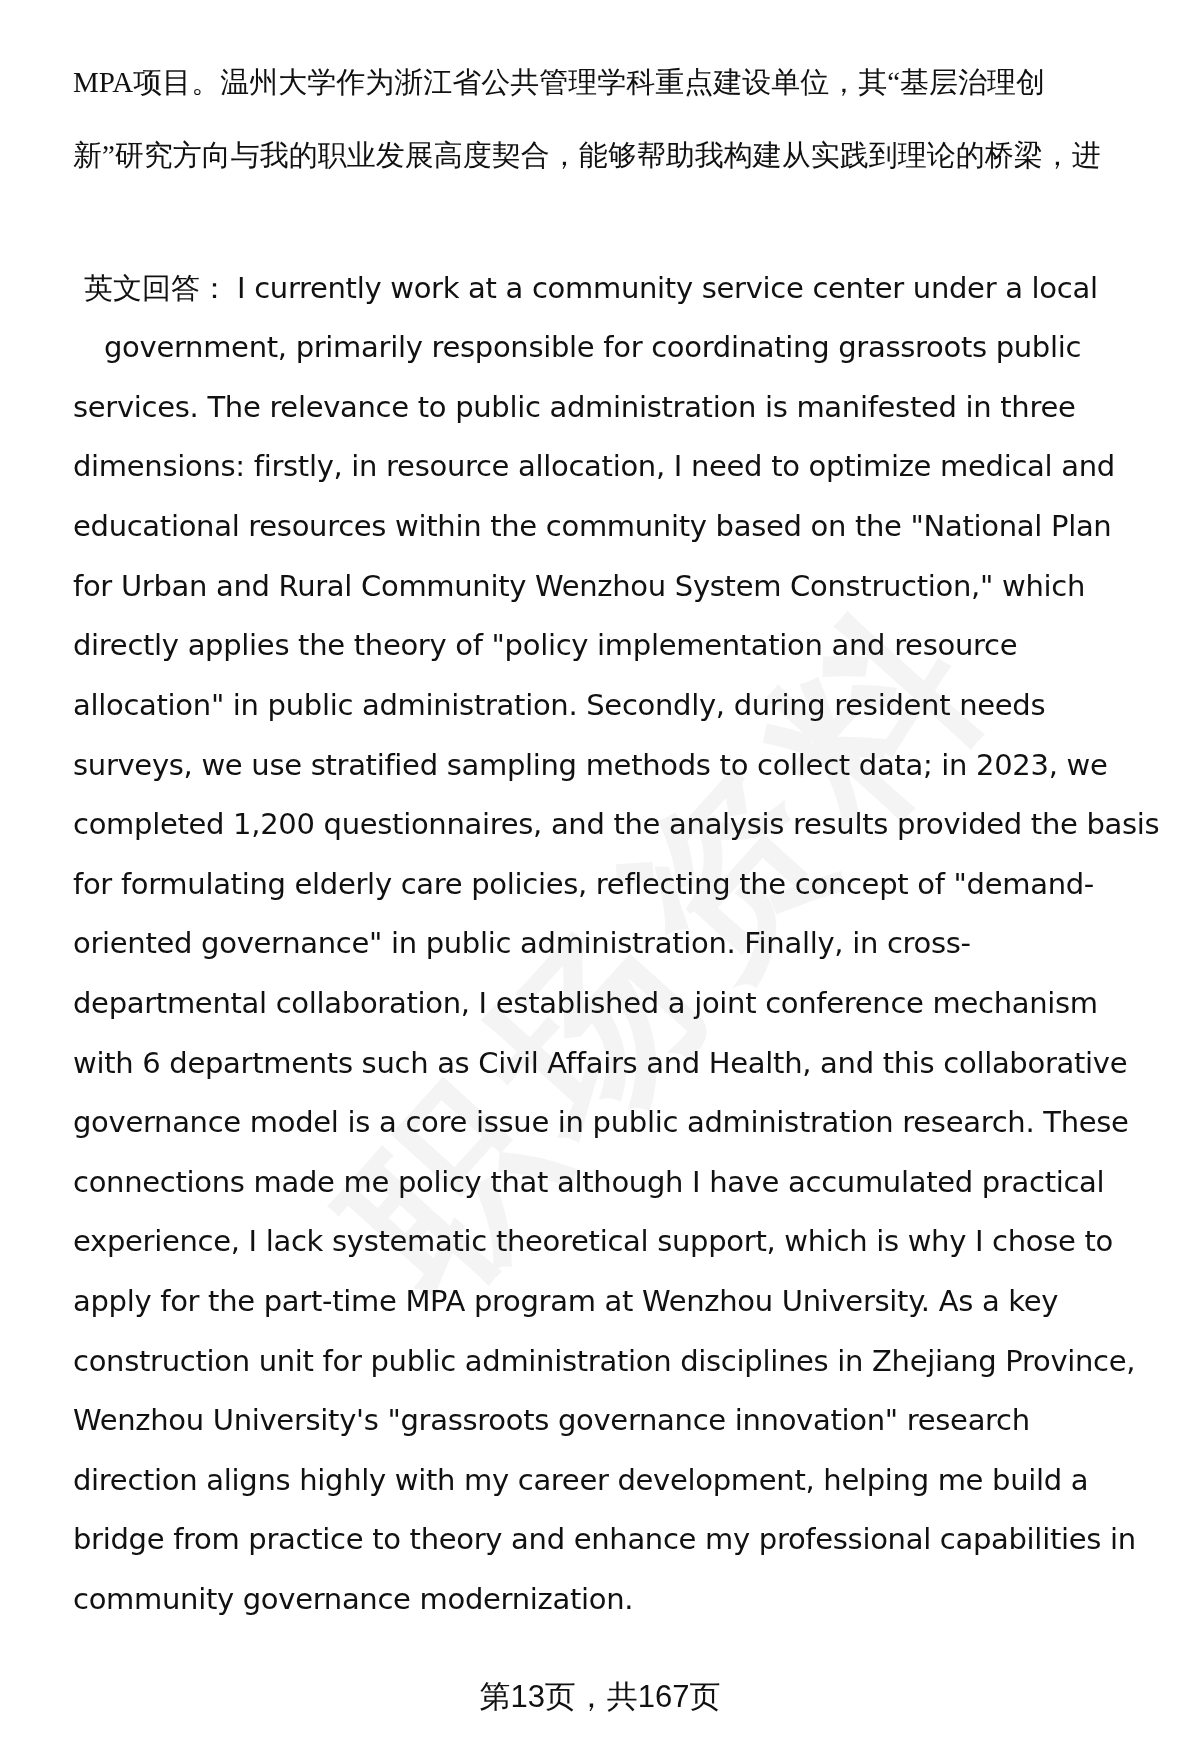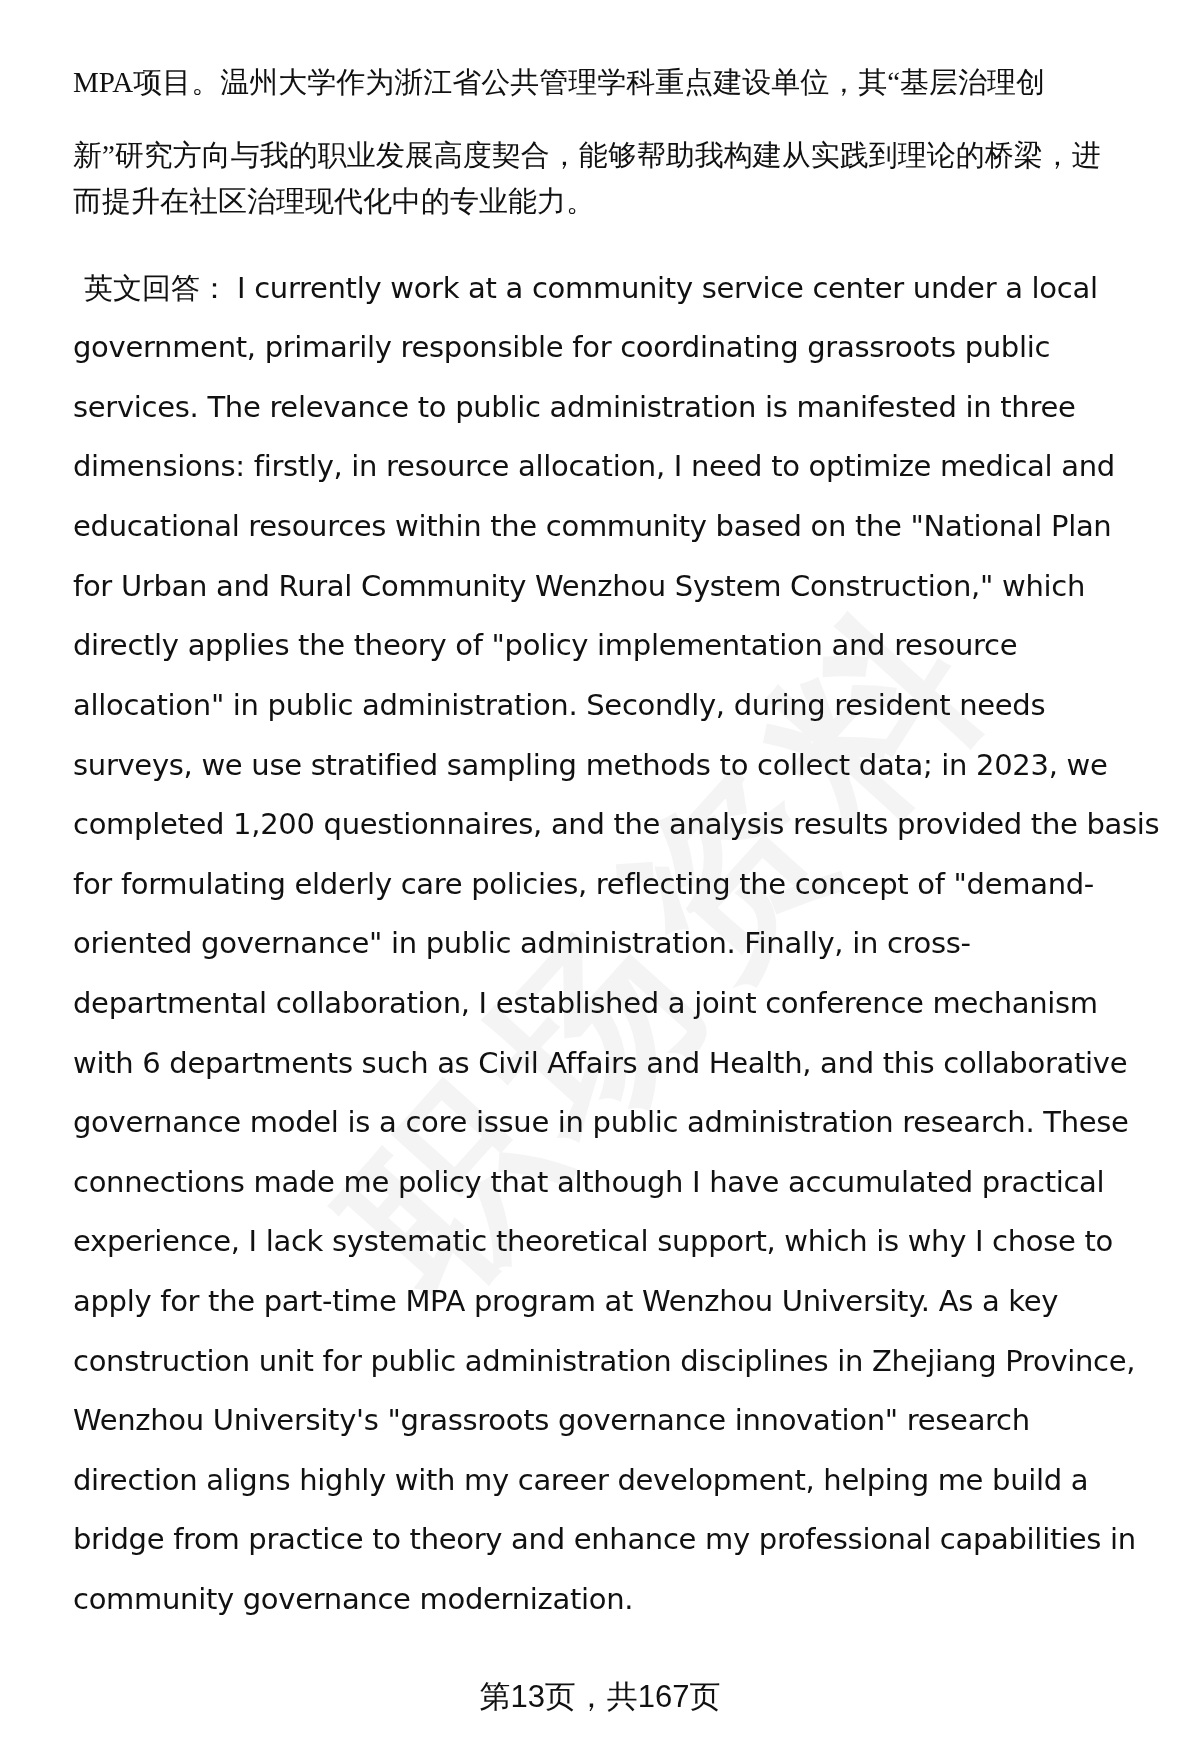--- a/index.html
+++ b/index.html
@@ -15,26 +15,25 @@
                color:rgba(0,0,0,0.045); letter-spacing:20px; white-space:nowrap; pointer-events:none; }
 </style>
 </head>
 <body>
 
 <div class="page">
   <div class="watermark">职场资料</div>
 
   <div class="line zh" style="top:62px;">MPA项目。温州大学作为浙江省公共管理学科重点建设单位，其“基层治理创</div>
   <div class="line zh" style="top:122px;margin-top:13px;">新”研究方向与我的职业发展高度契合，能够帮助我构建从实践到理论的桥梁，进</div>
-  <div class="line zh" style="top:181px;">而提升在社区治理现代化中的专业能力。</div>
 
   <div class="line" style="top:268px;margin-left:11px;">
     <span class="zh">英文回答：</span><span style="margin-left:8px">I currently work at a community service center under a local</span>
   </div>
-  <div class="line" style="top:327px;">government, primarily responsible for coordinating grassroots public</div>
+  <div class="line" style="top:327px;margin-left:31px;">government, primarily responsible for coordinating grassroots public</div>
   <div class="line" style="top:387px;">services. The relevance to public administration is manifested in three</div>
   <div class="line" style="top:446px;">dimensions: firstly, in resource allocation, I need to optimize medical and</div>
   <div class="line" style="top:506px;">educational resources within the community based on the "National Plan</div>
   <div class="line" style="top:566px;">for Urban and Rural Community Wenzhou System Construction," which</div>
   <div class="line" style="top:625px;">directly applies the theory of "policy implementation and resource</div>
   <div class="line" style="top:685px;">allocation" in public administration. Secondly, during resident needs</div>
   <div class="line" style="top:745px;">surveys, we use stratified sampling methods to collect data; in 2023, we</div>
   <div class="line" style="top:804px;">completed 1,200 questionnaires, and the analysis results provided the basis</div>
   <div class="line" style="top:864px;">for formulating elderly care policies, reflecting the concept of "demand-</div>
   <div class="line" style="top:923px;">oriented governance" in public administration. Finally, in cross-</div>

